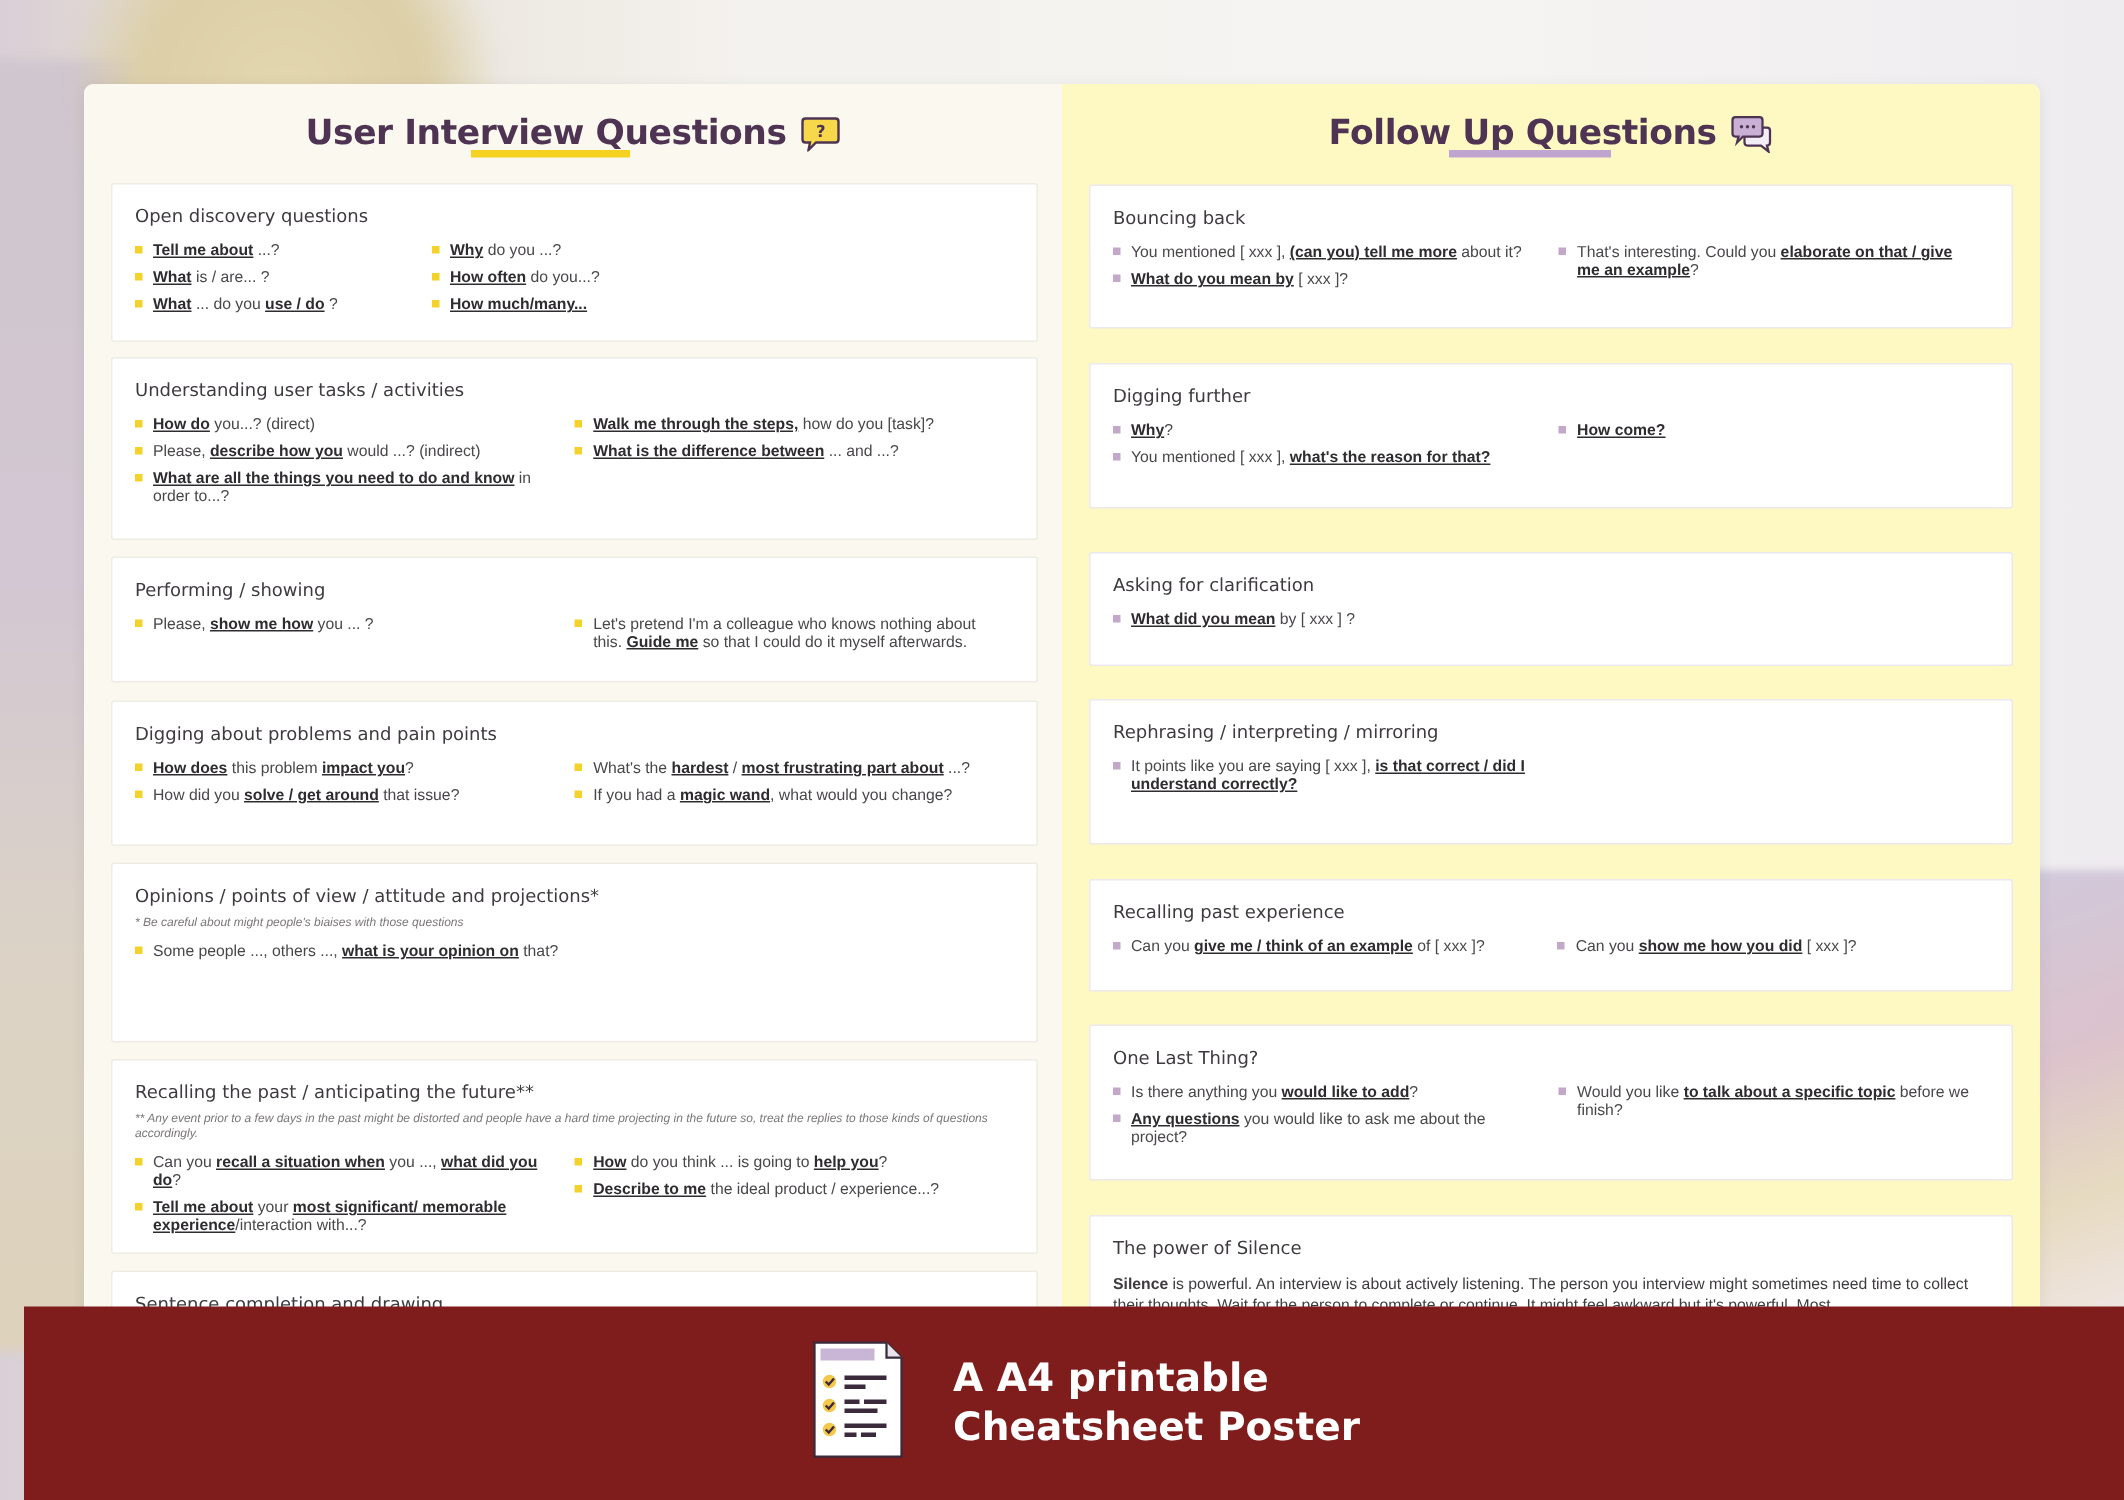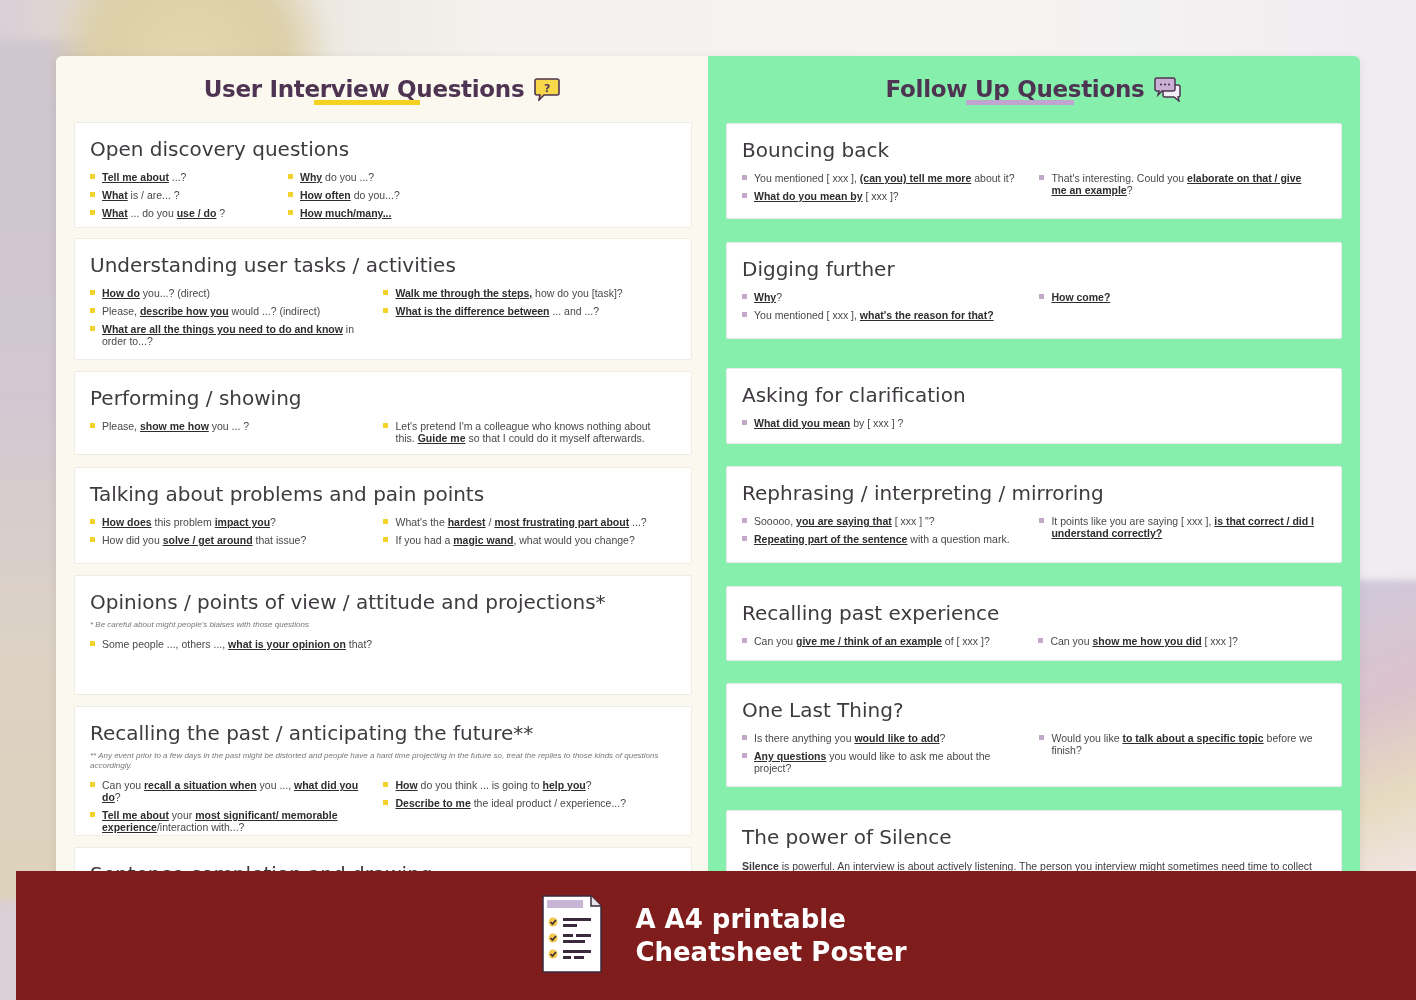--- a/index.html
+++ b/index.html
@@ -27,40 +27,40 @@
     }
 
     .poster {
       position: absolute; left: 56px; top: 56px; width: 1304px; height: 830px;
       border-radius: 6px; overflow: hidden;
       box-shadow: 0 2px 10px rgba(0,0,0,.08);
       display: flex;
     }
     .col { position: relative; height: 100%; }
     .col-left { width: 652px; background: #fbf9ef; }
-    .col-right { width: 652px; background: #86efac; }
+    .col-right { width: 652px; background: #fef9c3; }
 
     .col-title {
       height: 66px; display: flex; align-items: center; justify-content: center;
       font-family: "DejaVu Sans", sans-serif; font-weight: bold; font-size: 23px; color: #4e3452;
       position: relative; letter-spacing: -0.3px;
     }
     .title-text { position: relative; z-index: 1; }
     .underline { position: absolute; height: 5px; top: 100%; margin-top: -2px; z-index: 0; }
     .col-left .underline { background: #f5d21f; left: 110px; width: 106px; }
     .col-right .underline { background: #c0a5d0; left: 80px; width: 108px; }
     .title-icon { margin-left: 10px; display: inline-flex; }
 
     .card {
       position: absolute; background: #ffffff; border: 1px solid #efece4;
       padding: 14px 16px 10px 15px; border-radius: 2px;
     }
     .col-right .card { border-color: #ebe8ee; }
     .card-title {
-      font-family: "DejaVu Sans", sans-serif; font-size: 20px; color: #3e3a3f; margin-bottom: 10px;
+      font-family: "DejaVu Sans", sans-serif; font-size: 12px; color: #3e3a3f; margin-bottom: 10px;
     }
     .card-note {
       font-size: 8px; font-style: italic; color: #7a7677; margin-top: -4px; margin-bottom: 8px; line-height: 10px;
     }
     .cols { display: flex; }
     .list { list-style: none; }
     .list li {
       position: relative; padding-left: 12px; font-size: 10.5px; line-height: 12px; color: #4a474b;
       margin-bottom: 6px;
     }
@@ -137,21 +137,21 @@
           <div class="cols">
             <ul class="list" style="width: 302px; padding-right: 10px;">
               <li><span>Please,  </span><b>show me how</b><span> you ... ?</span></li>
             </ul>
             <ul class="list" style="width: 300px; padding-right: 10px;">
               <li><span>Let's pretend I'm a colleague who knows nothing about this. </span><b>Guide me</b><span> so that I could do it myself afterwards.</span></li>
             </ul>
           </div>
         </div>
         <div class="card" style="left: 18px; top: 411px; width: 618px; height: 97px;">
-          <div class="card-title">Talking about problems and pain points</div>
+          <div class="card-title">Digging about problems and pain points</div>
           <div class="cols">
             <ul class="list" style="width: 302px; padding-right: 10px;">
               <li><b>How does</b><span> this problem </span><b>impact you</b><span>?</span></li>
               <li><span>How did you </span><b>solve / get around</b><span> that issue?</span></li>
             </ul>
             <ul class="list" style="width: 300px; padding-right: 10px;">
               <li><span>What's the </span><b>hardest</b><span> / </span><b>most frustrating part about</b><span> ...?</span></li>
               <li><span>If you had a </span><b>magic wand</b><span>, what would you change?</span></li>
             </ul>
           </div>
@@ -230,24 +230,20 @@
           <div class="card-title">Asking for clarification</div>
           <div class="cols">
             <ul class="list" style="width: 302px; padding-right: 10px;">
               <li><b>What did you mean</b><span> by [ xxx ] ?</span></li>
             </ul>
           </div>
         </div>
         <div class="card" style="left: 18px; top: 410px; width: 616px; height: 97px;">
           <div class="card-title">Rephrasing / interpreting / mirroring</div>
           <div class="cols">
-            <ul class="list" style="width: 302px; padding-right: 10px;">
-              <li><span>Sooooo, </span><b>you are saying that</b><span> [ xxx ] "?</span></li>
-              <li><b>Repeating part of the sentence</b><span> with a question mark.</span></li>
-            </ul>
             <ul class="list" style="width: 290px; padding-right: 10px;">
               <li><span>It points like you are saying [ xxx ], </span><b>is that correct / did I understand correctly?</b></li>
             </ul>
           </div>
         </div>
         <div class="card" style="left: 18px; top: 530px; width: 616px; height: 75px;">
           <div class="card-title">Recalling past experience</div>
           <div class="cols">
             <ul class="list" style="width: 300px; padding-right: 10px;">
               <li><span>Can you </span><b>give me / think of an example</b><span> of [ xxx ]?</span></li>

